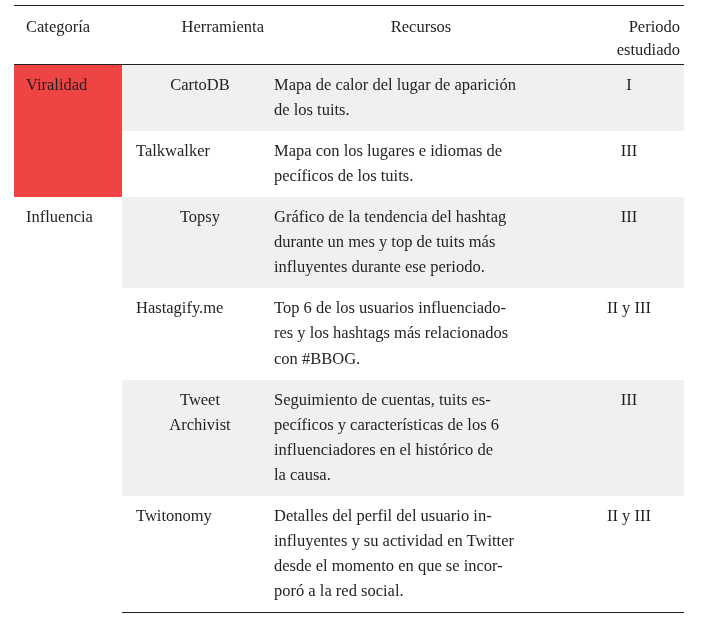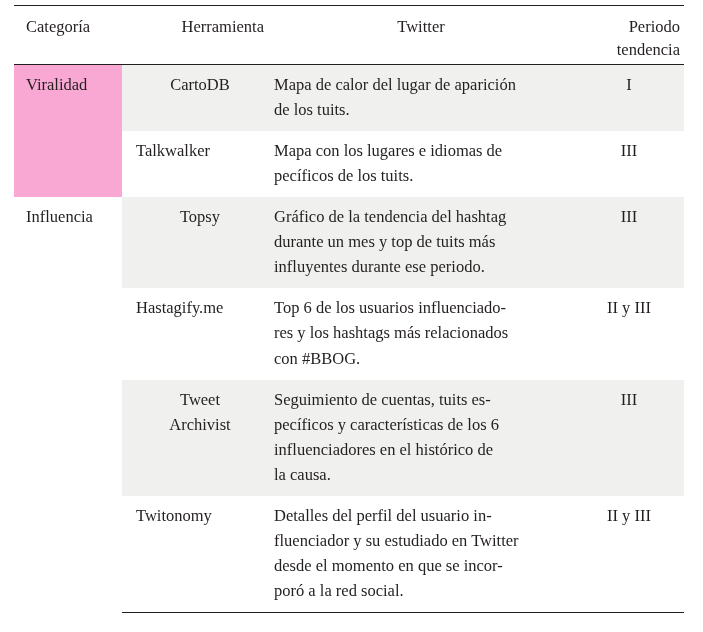--- a/index.html
+++ b/index.html
@@ -75,21 +75,21 @@
     text-align: justify;
     text-align-last: left;
     padding-left: 6px;
     padding-right: 16px;
   }
   td.cell-per {
     text-align: center;
   }
 
   tbody tr.shaded td.shade { background: #f0f0ef; text-align: center; }
-  td.shade-cat { background: #f9a8d4; }
+  td.shade-cat { background: #ef4444; }
 
   tbody tr.last-row td { border-bottom: 1.6px solid #231f20; }
 
   .rec-line { display: block; white-space: nowrap; }
   .tool-line { display: block; }
 </style>
 </head>
 <body>
 
 <div id="table-wrap">
@@ -102,25 +102,25 @@
     </colgroup>
     <thead>
       <tr>
         <th class="h-cat">
           <span class="hdr-line">Categoría</span>
         </th>
         <th class="h-tool">
           <span class="hdr-line">Herramienta</span>
         </th>
         <th class="h-rec">
-          <span class="hdr-line">Twitter</span>
+          <span class="hdr-line">Recursos</span>
         </th>
         <th class="h-per">
           <span class="hdr-line">Periodo</span>
-          <span class="hdr-line l2">tendencia</span>
+          <span class="hdr-line l2">estudiado</span>
         </th>
       </tr>
     </thead>
     <tbody>
 
       <tr class="shaded">
         <td class="cell-cat shade-cat" rowspan="2">
           <span>Viralidad</span>
         </td>
         <td class="cell-tool shade">
@@ -194,21 +194,21 @@
           <span>III</span>
         </td>
       </tr>
 
       <tr class="last-row">
         <td class="cell-tool">
           <span class="tool-line">Twitonomy</span>
         </td>
         <td class="cell-rec">
           <span class="rec-line">Detalles del perfil del usuario in-</span>
-          <span class="rec-line">fluenciador y su estudiado en Twitter</span>
+          <span class="rec-line">influyentes y su actividad en Twitter</span>
           <span class="rec-line">desde el momento en que se incor-</span>
           <span class="rec-line">poró a la red social.</span>
         </td>
         <td class="cell-per">
           <span>II y III</span>
         </td>
       </tr>
 
     </tbody>
   </table>

